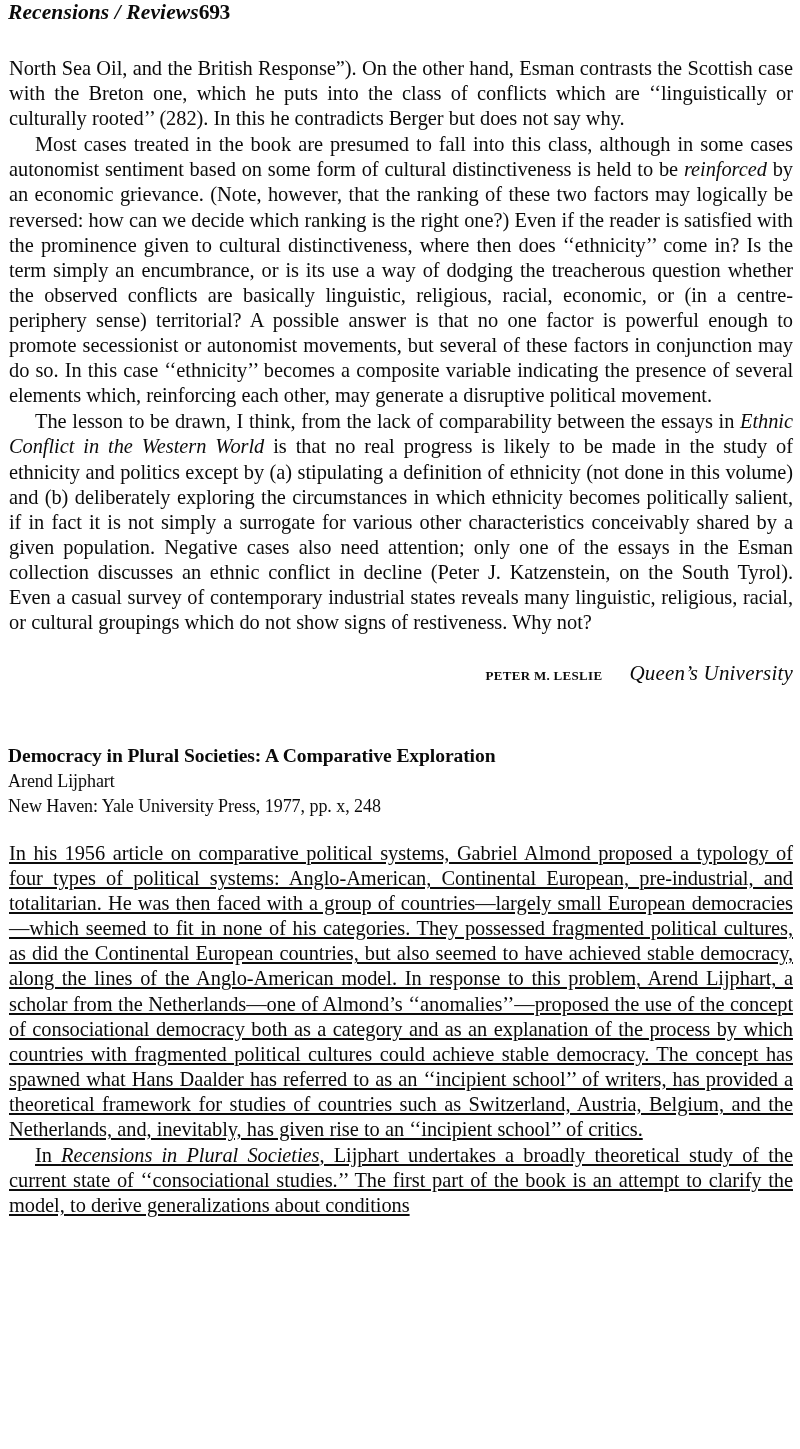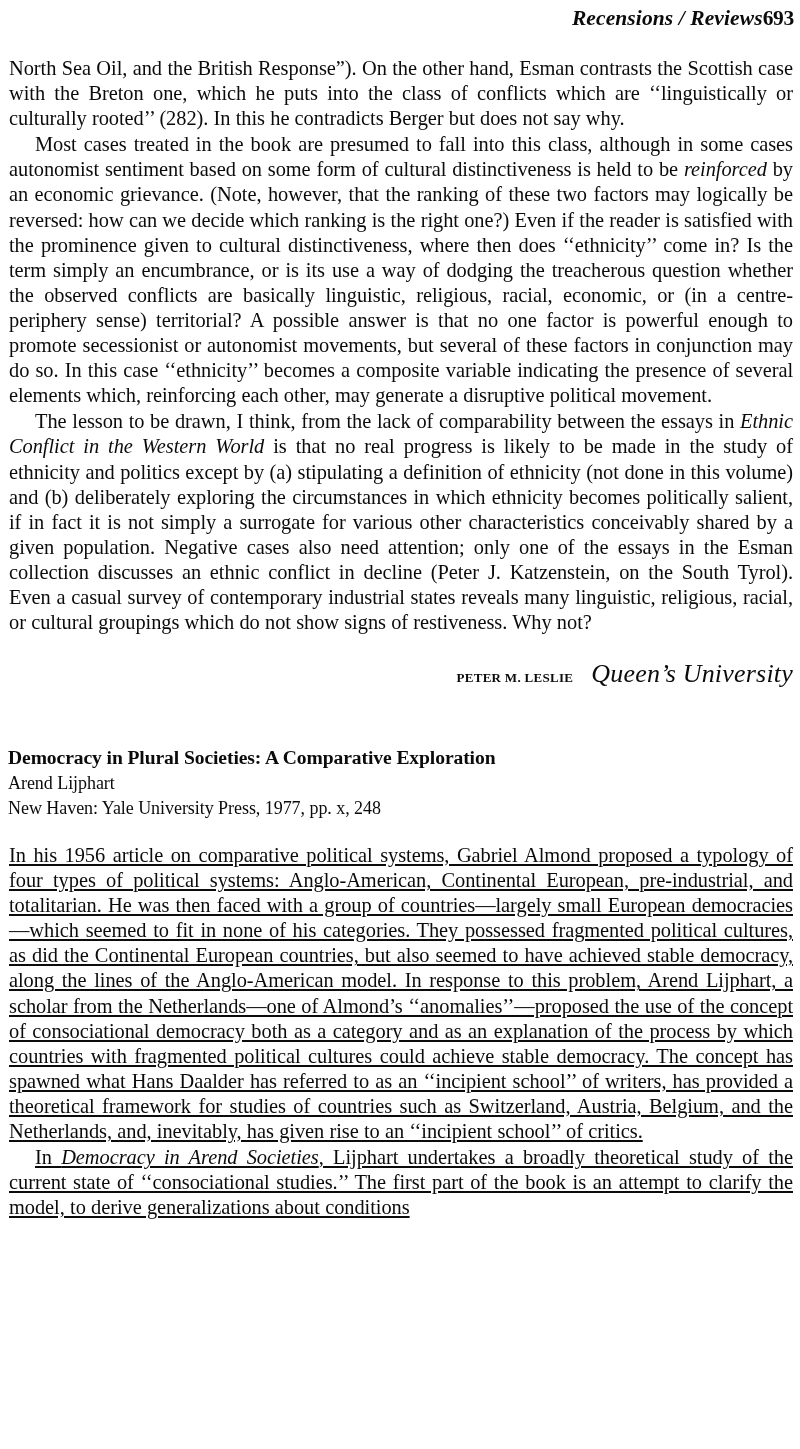--- a/index.html
+++ b/index.html
@@ -26,23 +26,22 @@
     position: absolute;
     left: 8px;
     top: 0;
     width: 786px;
   }
 
   
   .running-head {
     display: flex;
     align-items: baseline;
-    justify-content: flex-end;
+    justify-content: flex-start;
     height: 40px;
-    padding-top: 6px;
     box-sizing: border-box;
   }
   .running-head-title {
     font-style: italic;
     font-weight: 700;
     font-size: 21.5px;
     letter-spacing: 0.1px;
     white-space: nowrap;
   }
   .running-head-folio {
@@ -82,23 +81,23 @@
     white-space: nowrap;
     padding-right: 1px;
   }
   .byline .reviewer {
     font-weight: 700;
     font-size: 13px;
     letter-spacing: 0.3px;
   }
   .byline .affiliation {
     font-style: italic;
-    font-size: 26px;
+    font-size: 21px;
     letter-spacing: 0.2px;
-    margin-left: 18px;
+    margin-left: 27px;
   }
 
   
   .book-heading {
     margin-top: 56px;
   }
   .book-title {
     font-weight: 700;
     font-size: 19.6px;
     line-height: 24.6px;
@@ -142,18 +141,18 @@
 
     <div class="book-heading">
       <div class="book-title">Democracy in Plural Societies: A Comparative Exploration</div>
       <div class="book-author">Arend Lijphart</div>
       <div class="book-imprint">New Haven: Yale University Press, 1977, pp. x, 248</div>
     </div>
 
     <div class="review-body">
       <div id="review-two-paras">
           <p class="para noindent"><span>In his 1956 article on comparative political systems, Gabriel Almond proposed a typology of four types of political systems: Anglo-American, Continental European, pre-industrial, and totalitarian. He was then faced with a group of countries—largely small European democracies—which seemed to fit in none of his categories. They possessed fragmented political cultures, as did the Continental European countries, but also seemed to have achieved stable democracy, along the lines of the Anglo-American model. In response to this problem, Arend Lijphart, a scholar from the Netherlands—one of Almond’s ‘‘anomalies’’—proposed the use of the concept of consociational democracy both as a category and as an explanation of the process by which countries with fragmented political cultures could achieve stable democracy. The concept has spawned what Hans Daalder has referred to as an ‘‘incipient school’’ of writers, has provided a theoretical framework for studies of countries such as Switzerland, Austria, Belgium, and the Netherlands, and, inevitably, has given rise to an ‘‘incipient school’’ of critics.</span></p>
-          <p class="para indent"><span>In </span><span class="it">Democracy in Arend Societies</span><span>, Lijphart undertakes a broadly theoretical study of the current state of ‘‘consociational studies.’’ The first part of the book is an attempt to clarify the model, to derive generalizations about conditions</span></p>
+          <p class="para indent"><span>In </span><span class="it">Recensions in Plural Societies</span><span>, Lijphart undertakes a broadly theoretical study of the current state of ‘‘consociational studies.’’ The first part of the book is an attempt to clarify the model, to derive generalizations about conditions</span></p>
         </div>
     </div>
 
   </div>
 </div>
 
 </body></html>

